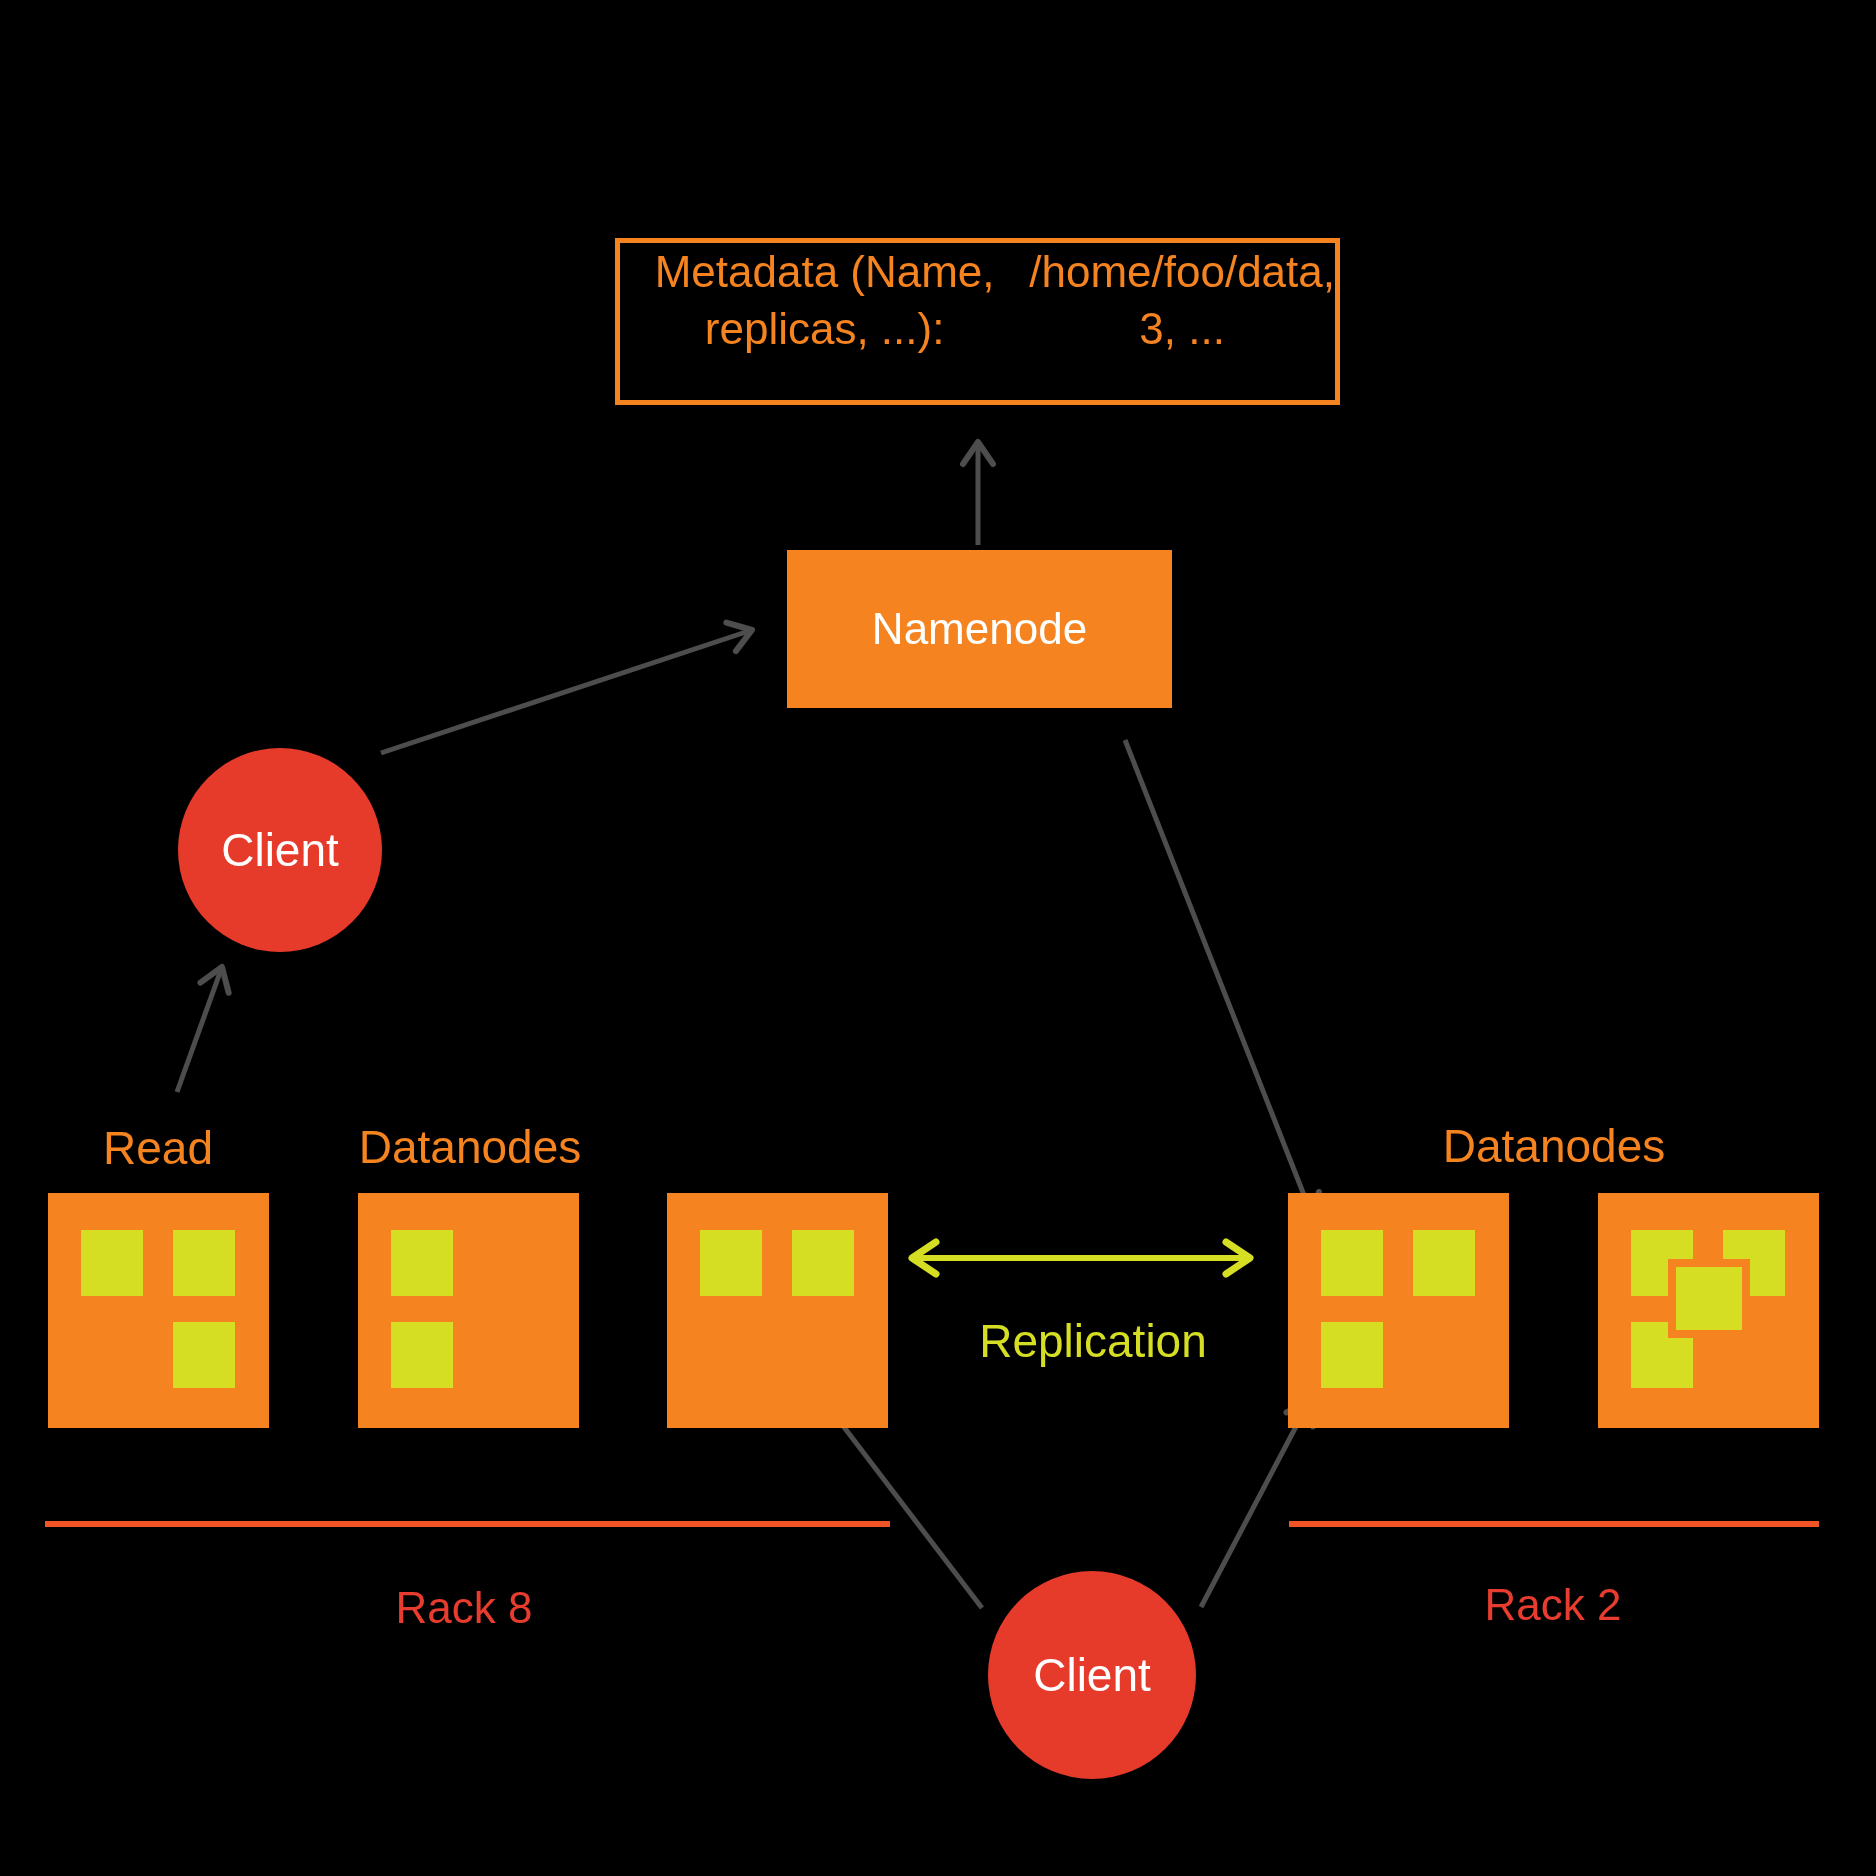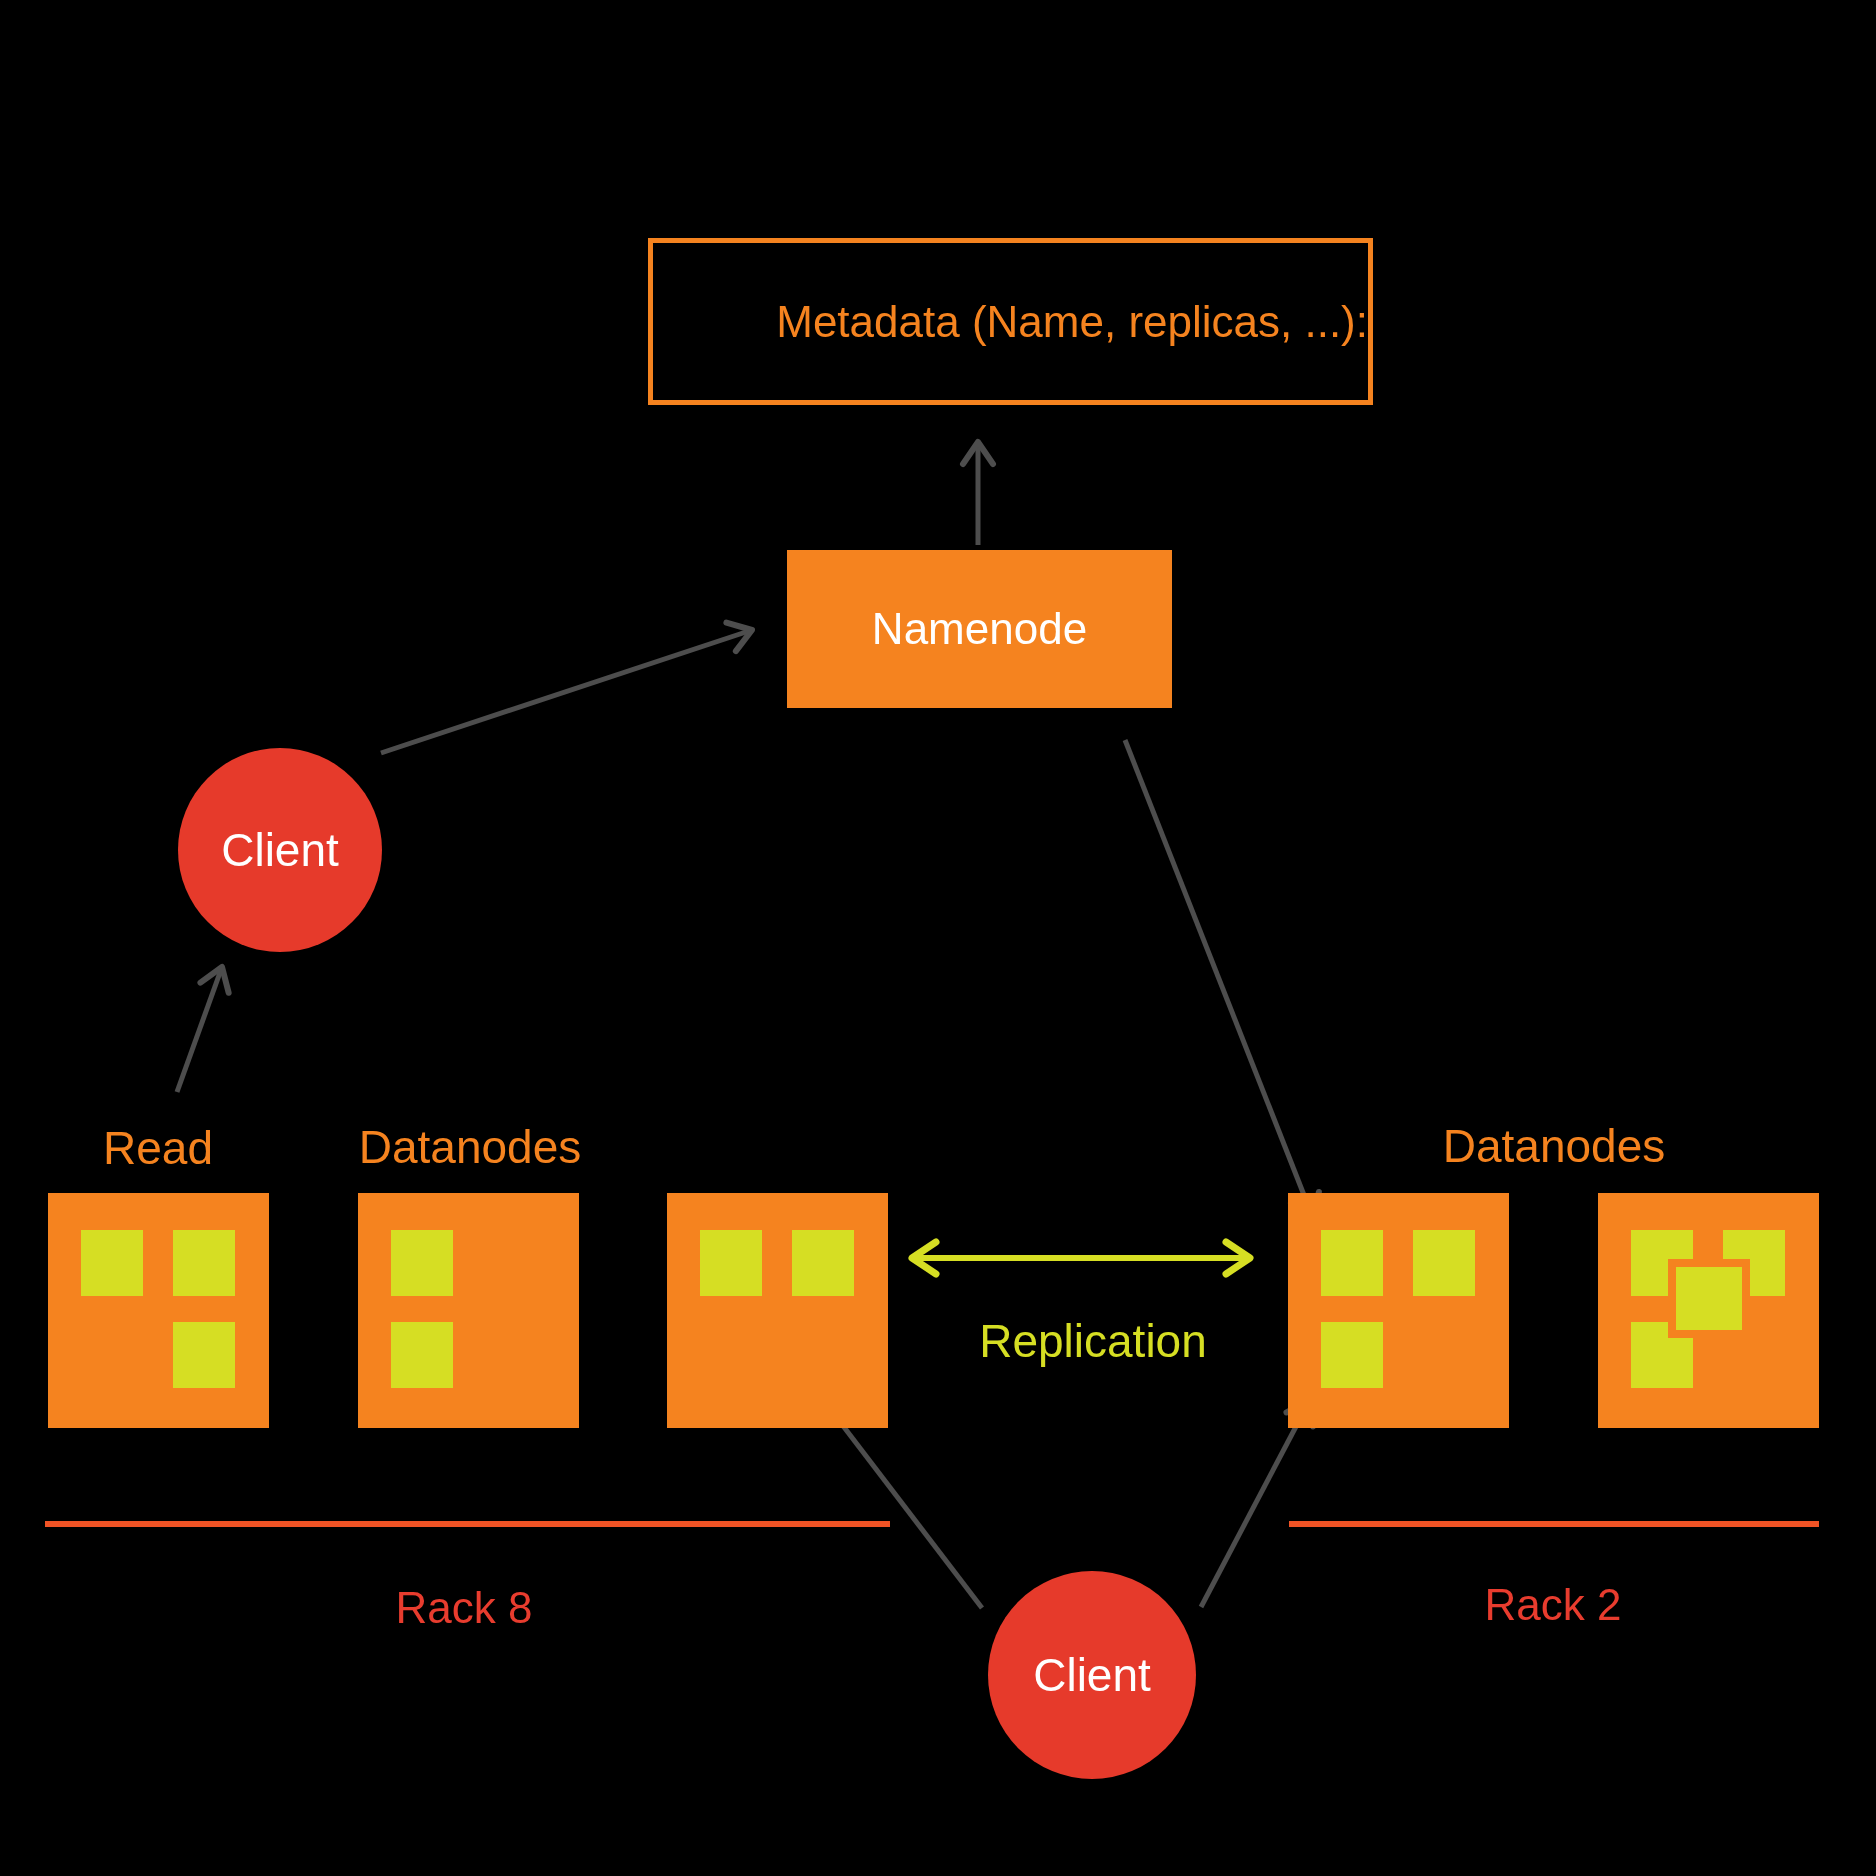--- a/index.html
+++ b/index.html
@@ -12,23 +12,23 @@
     --arrow-gray:#4D4D4D;
     --white-text:#FFFFFF;
   }
   html,body{margin:0;padding:0;background:var(--bg);}
   .canvas{
     position:relative;width:1876px;height:1876px;background:var(--bg);
     font-family:"Liberation Sans","DejaVu Sans",sans-serif;overflow:hidden;
   }
   .arrow-layer{position:absolute;left:0;top:0;width:1876px;height:1876px;}
   .metadata-box{
-    position:absolute;left:648px;top:238px;width:725px;height:167px;
+    position:absolute;left:615px;top:238px;width:725px;height:167px;
     border:5px solid var(--orange);box-sizing:border-box;
-    display:flex;flex-direction:column;justify-content:center;align-items:flex-end;
+    display:flex;flex-direction:row;justify-content:center;align-items:flex-start;
     color:var(--orange);font-size:44px;line-height:57px;text-align:center;
   }
   .namenode-box{
     position:absolute;left:787px;top:550px;width:385px;height:158px;
     background:var(--orange);display:flex;justify-content:center;align-items:center;
     color:var(--white-text);font-size:44px;
   }
   .client-circle{
     position:absolute;border-radius:50%;background:var(--red);
     display:flex;justify-content:center;align-items:center;
@@ -77,20 +77,21 @@
     <line x1="381" y1="753" x2="752" y2="630" style="stroke:var(--arrow-gray)" stroke-width="5" marker-end="url(#head-gray)"></line>
     <line x1="177" y1="1092" x2="222" y2="967" style="stroke:var(--arrow-gray)" stroke-width="5" marker-end="url(#head-gray)"></line>
     <line x1="1125" y1="740" x2="1313" y2="1218" style="stroke:var(--arrow-gray)" stroke-width="5" marker-end="url(#head-gray)"></line>
     <line x1="982" y1="1608" x2="763" y2="1321" style="stroke:var(--arrow-gray)" stroke-width="5" marker-end="url(#head-gray)"></line>
     <line x1="1201" y1="1607" x2="1310" y2="1400" style="stroke:var(--arrow-gray)" stroke-width="5" marker-end="url(#head-gray)"></line>
     <line x1="912" y1="1258" x2="1250" y2="1258" style="stroke:var(--lime)" stroke-width="6" marker-start="url(#head-lime)" marker-end="url(#head-lime)"></line>
   </svg>
 
   <div class="metadata-box">
     <div>Metadata (Name, replicas, ...):</div>
+    <div>/home/foo/data, 3, ...</div>
   </div>
 
   <div class="namenode-box">
     <span>Namenode</span>
   </div>
 
   <div class="client-circle client-top">
     <span>Client</span>
   </div>
 

